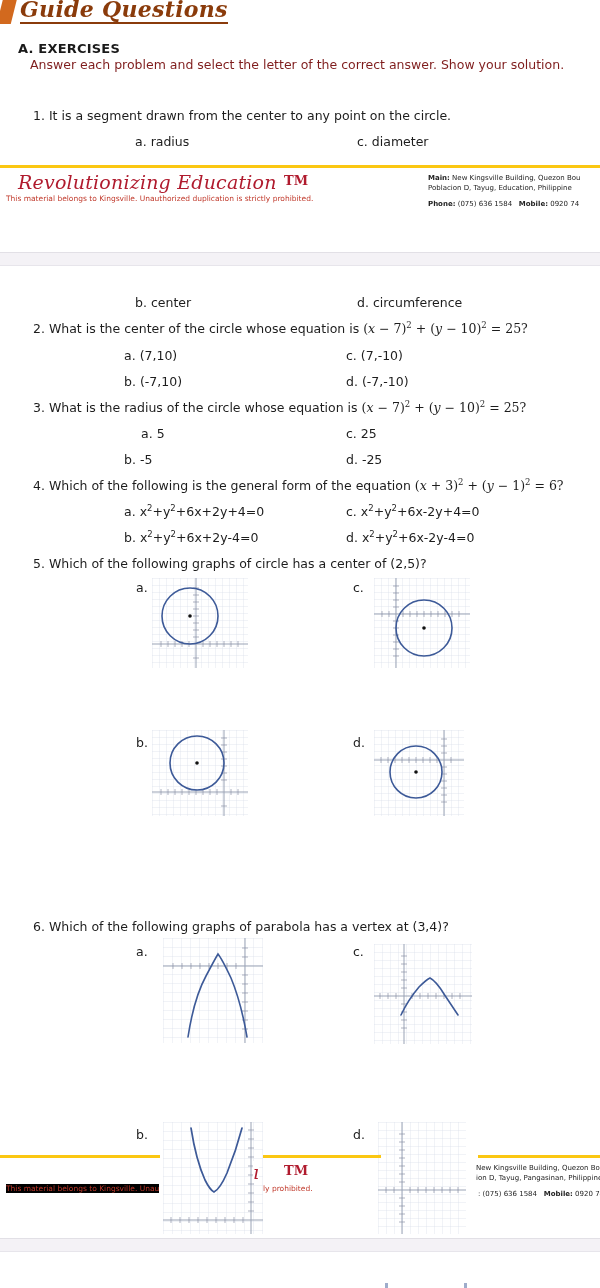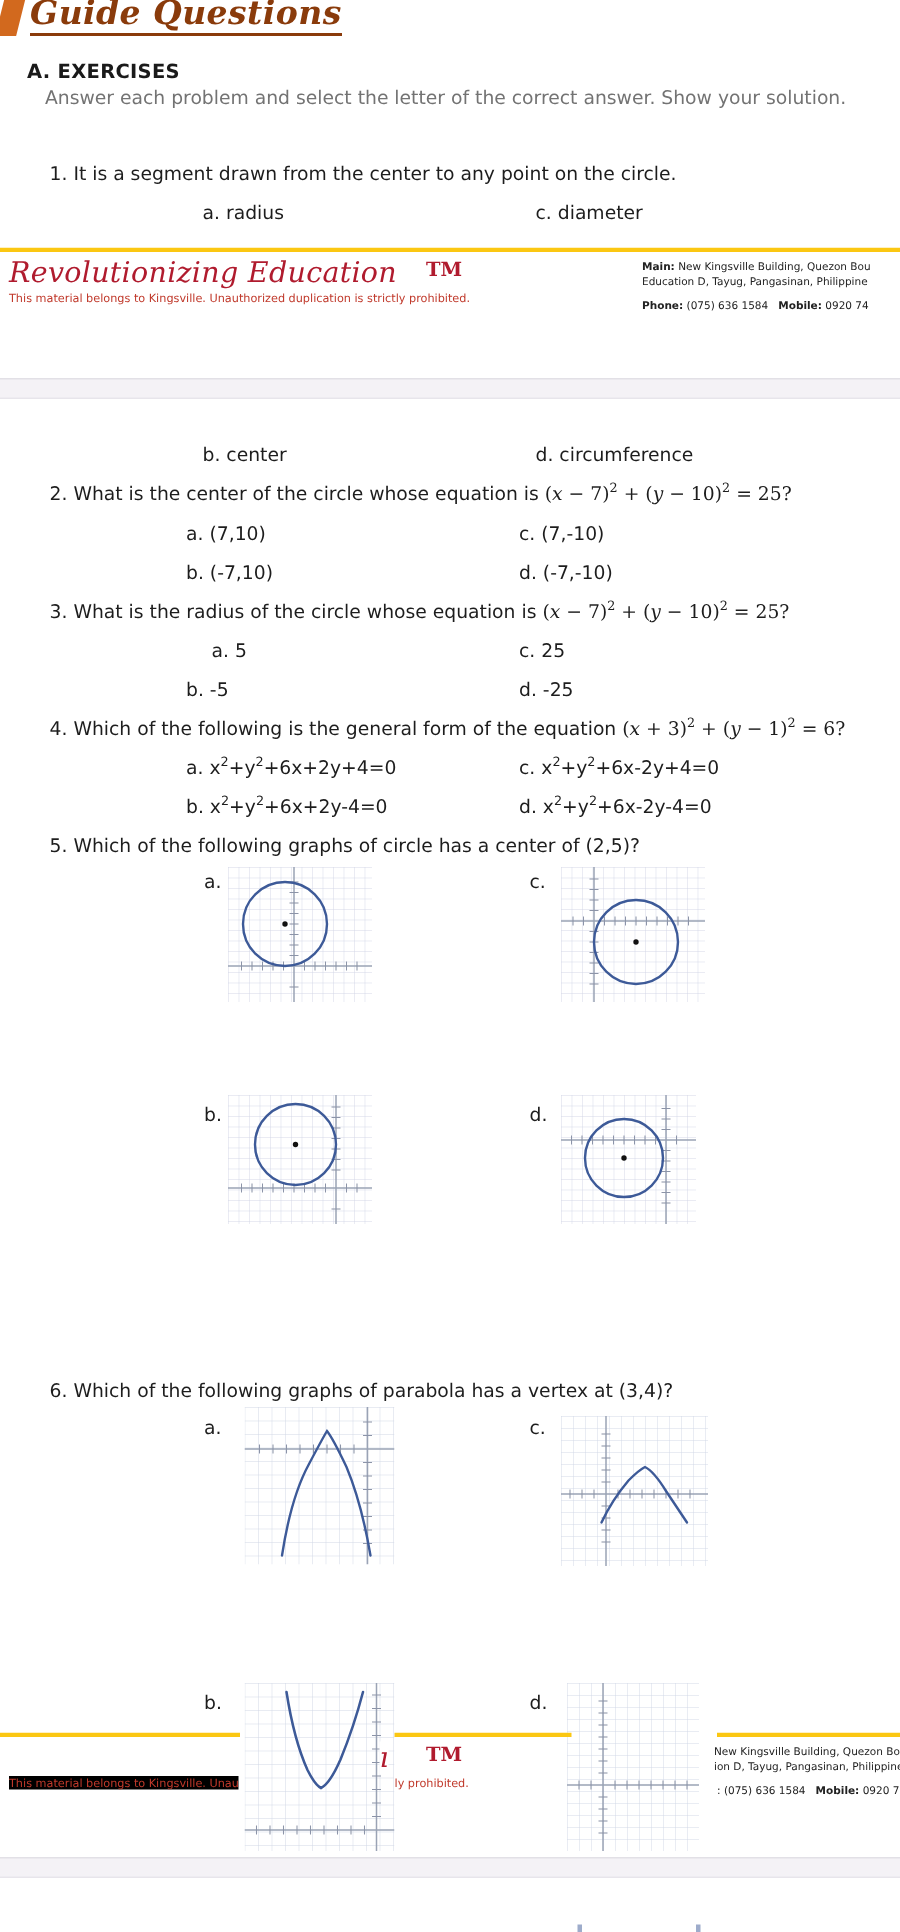--- a/index.html
+++ b/index.html
@@ -53,21 +53,21 @@
     left: 18px; top: 41px;
     font-size: 13px;
     font-weight: bold;
     color: #1a1a1a;
     letter-spacing: 0.2px;
   }
   .sec-sub {
     position: absolute;
     left: 30px; top: 57px;
     font-size: 12.5px;
-    color: #737373;
+    color: #7f1d1d;
     white-space: nowrap;
   }
 
   
   .q {
     position: absolute;
     font-size: 12.5px;
     color: #1d1d1d;
     white-space: nowrap;
     line-height: 14px;
@@ -96,21 +96,21 @@
     position: absolute;
     left: 0; top: 0;
     width: 600px; height: 3px;
     background: #fbc712;
   }
   .banner .rule.split-a { width: 160px; left: 0; }
   .banner .rule.split-b { width: 118px; left: 263px; }
   .banner .rule.split-c { width: 122px; left: 478px; }
   .banner .brand {
     position: absolute;
-    left: 6px; top: 6px;
+    left: 18px; top: 6px;
     font-family: "DejaVu Serif", "Liberation Serif", serif;
     font-style: italic;
     font-size: 19px;
     color: #b01b2e;
     letter-spacing: 0.2px;
     white-space: nowrap;
   }
   .banner .tm {
     position: absolute;
     left: 284px; top: 8px;
@@ -191,21 +191,21 @@
   </div>
 
   <div class="banner" style="top:165px;">
     <div class="rule"></div>
     <div class="brand">Revolutionizing Education</div>
     <div class="tm">TM</div>
     <div class="disclaimer">This material belongs to Kingsville. Unauthorized duplication is strictly prohibited.</div>
     <div class="addr">
       <b>Main:</b>
       <span>New Kingsville Building, Quezon Bou</span><br>
-      <span>Education D, Tayug, Pangasinan, Philippine</span>
+      <span>Poblacion D, Tayug, Education, Philippine</span>
     </div>
     <div class="phone">
       <b>Phone:</b>
       <span>(075) 636 1584</span>&nbsp;&nbsp;
       <b>Mobile:</b>
       <span>0920 74</span>
     </div>
   </div>
 
   <div class="page-gap" style="top:252px;"></div>

